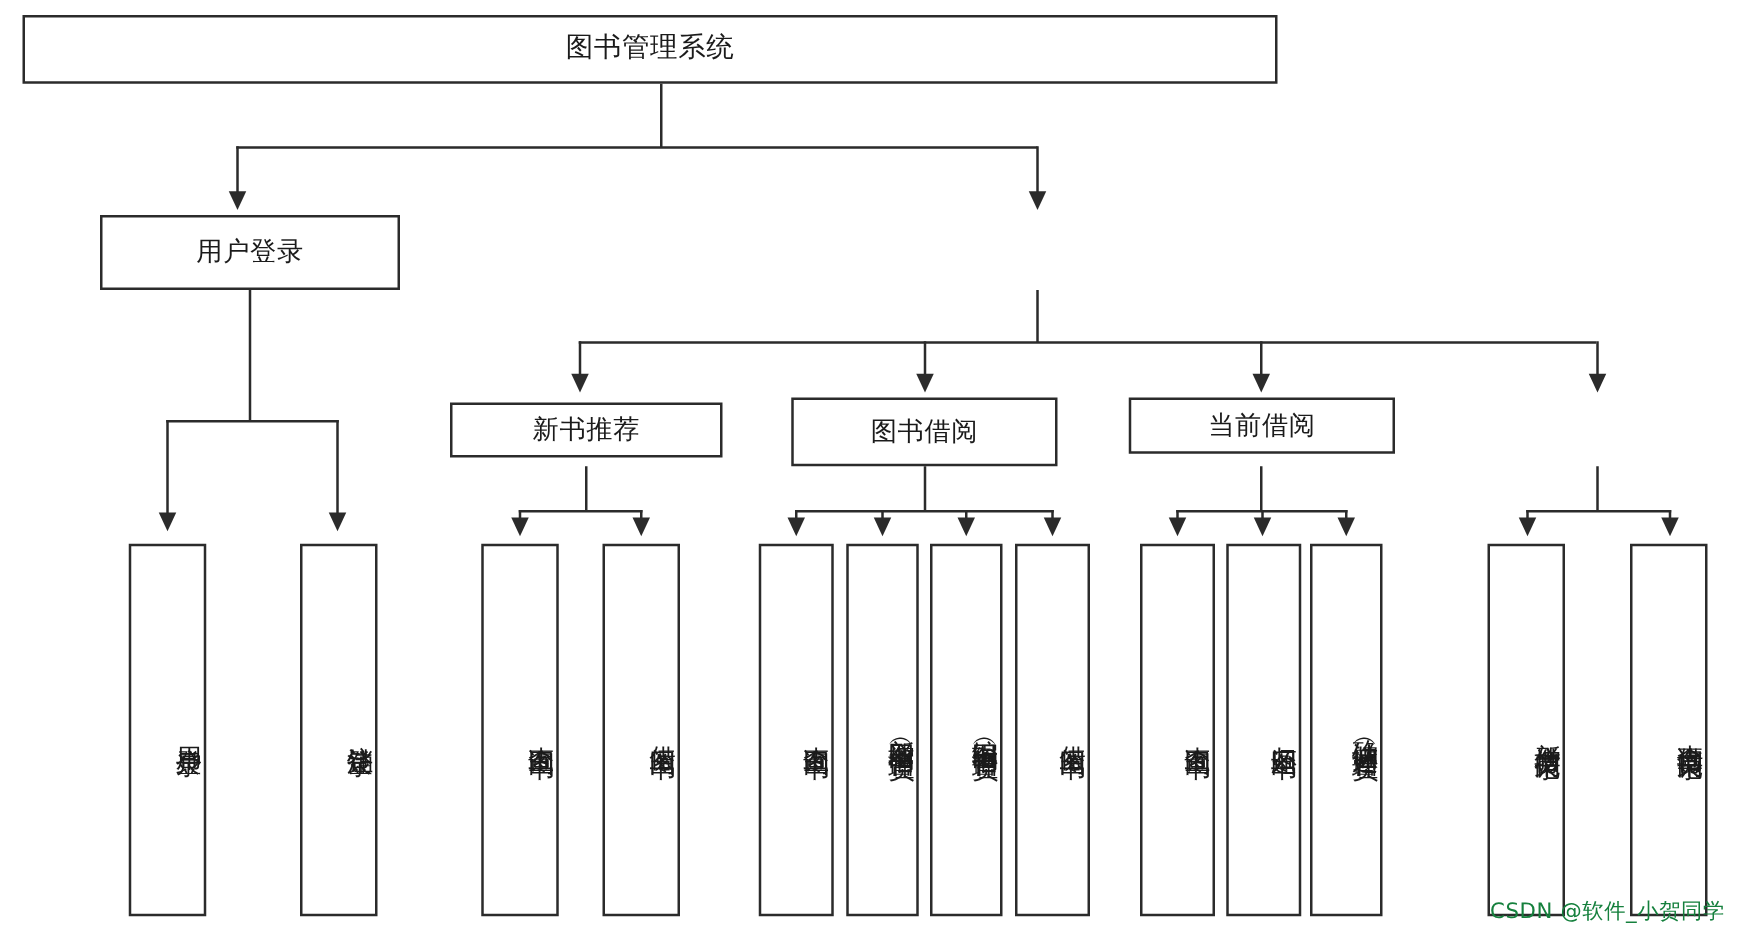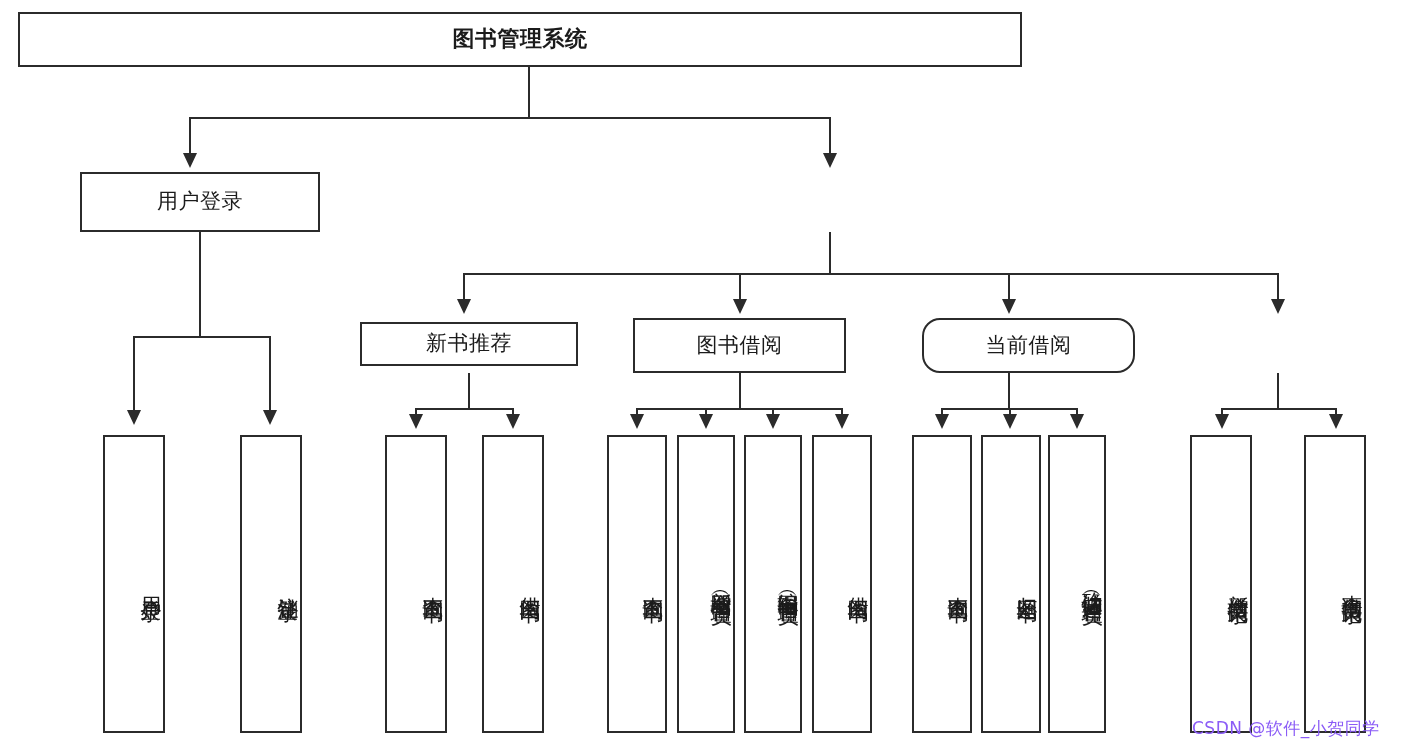--- a/index.html
+++ b/index.html
@@ -66,33 +66,33 @@
   .arrow {
     position: absolute;
     width: 0;
     height: 0;
     border-left: 7px solid transparent;
     border-right: 7px solid transparent;
     border-top: 15px solid #2b2b2b;
   }
   .watermark {
     position: absolute;
-    color: #8b5cf6;
+    color: #15803d;
     font-size: 17px;
     white-space: nowrap;
     letter-spacing: 0.5px;
     user-select: none;
   }
 </style>
 </head>
 <body>
 
 <div id="canvas">
 
-  <div class="node h title" style="left:18px; top:12px; width:1004px; height:55px;font-weight:bold;">
+  <div class="node h title" style="left:18px; top:12px; width:1004px; height:55px;">
     <span>图书管理系统</span>
   </div>
 
   <div class="edge vline" style="left:528px; top:67px; width:2px; height:51px;"></div>
 
   <div class="edge hline" style="left:189px; top:117px; width:641px; height:2px;"></div>
 
   <div class="edge vline" style="left:189px; top:117px; width:2px; height:40px;"></div>
   <div class="arrow" style="left:183px; top:153px;"></div>
 
@@ -120,21 +120,21 @@
   <div class="arrow" style="left:1002px; top:299px;"></div>
   <div class="edge vline" style="left:1277px; top:273px; width:2px; height:30px;"></div>
   <div class="arrow" style="left:1271px; top:299px;"></div>
 
   <div class="node h" style="left:360px; top:322px; width:218px; height:44px;">
     <span>新书推荐</span>
   </div>
   <div class="node h" style="left:633px; top:318px; width:213px; height:55px;">
     <span>图书借阅</span>
   </div>
-  <div class="node h" style="left:922px; top:318px; width:213px; height:55px;border-radius:18px;">
+  <div class="node h" style="left:903px; top:318px; width:213px; height:45px;">
     <span>当前借阅</span>
   </div>
 
   <div class="edge vline" style="left:468px; top:373px; width:2px; height:36px;"></div>
   <div class="edge hline" style="left:415px; top:408px; width:99px; height:2px;"></div>
   <div class="edge vline" style="left:415px; top:408px; width:2px; height:10px;"></div>
   <div class="arrow" style="left:409px; top:414px;"></div>
   <div class="edge vline" style="left:512px; top:408px; width:2px; height:10px;"></div>
   <div class="arrow" style="left:506px; top:414px;"></div>
 

